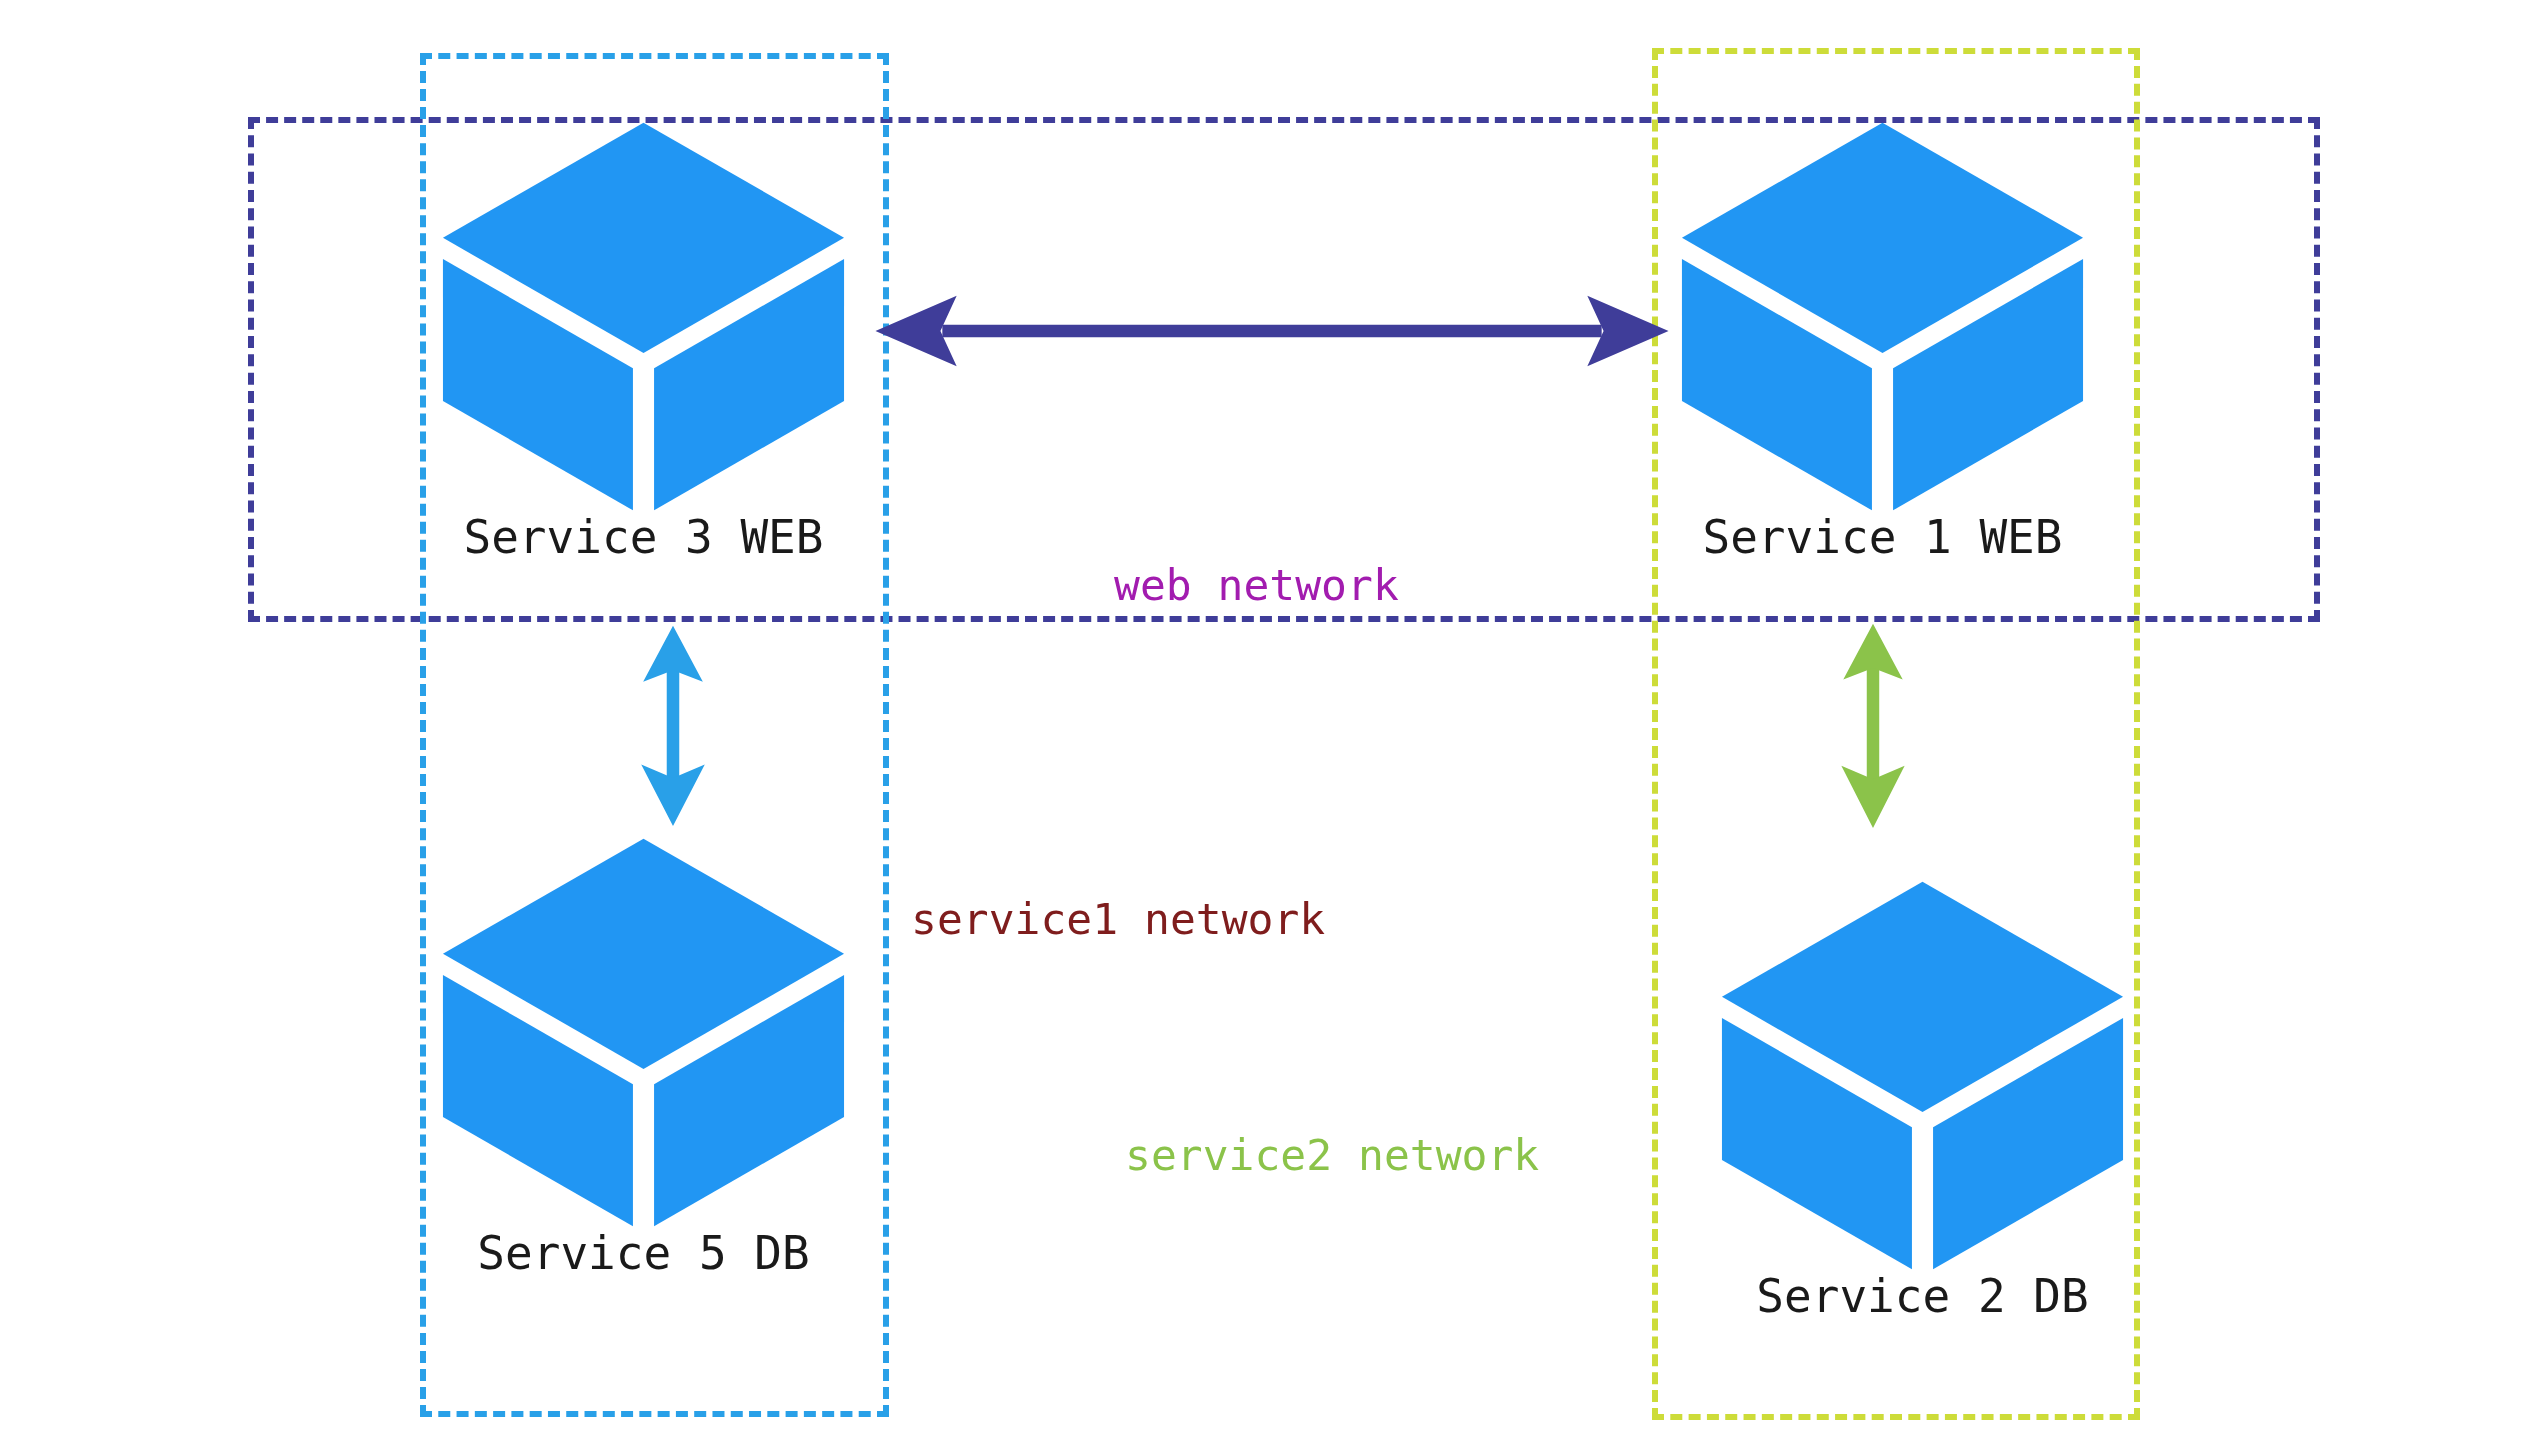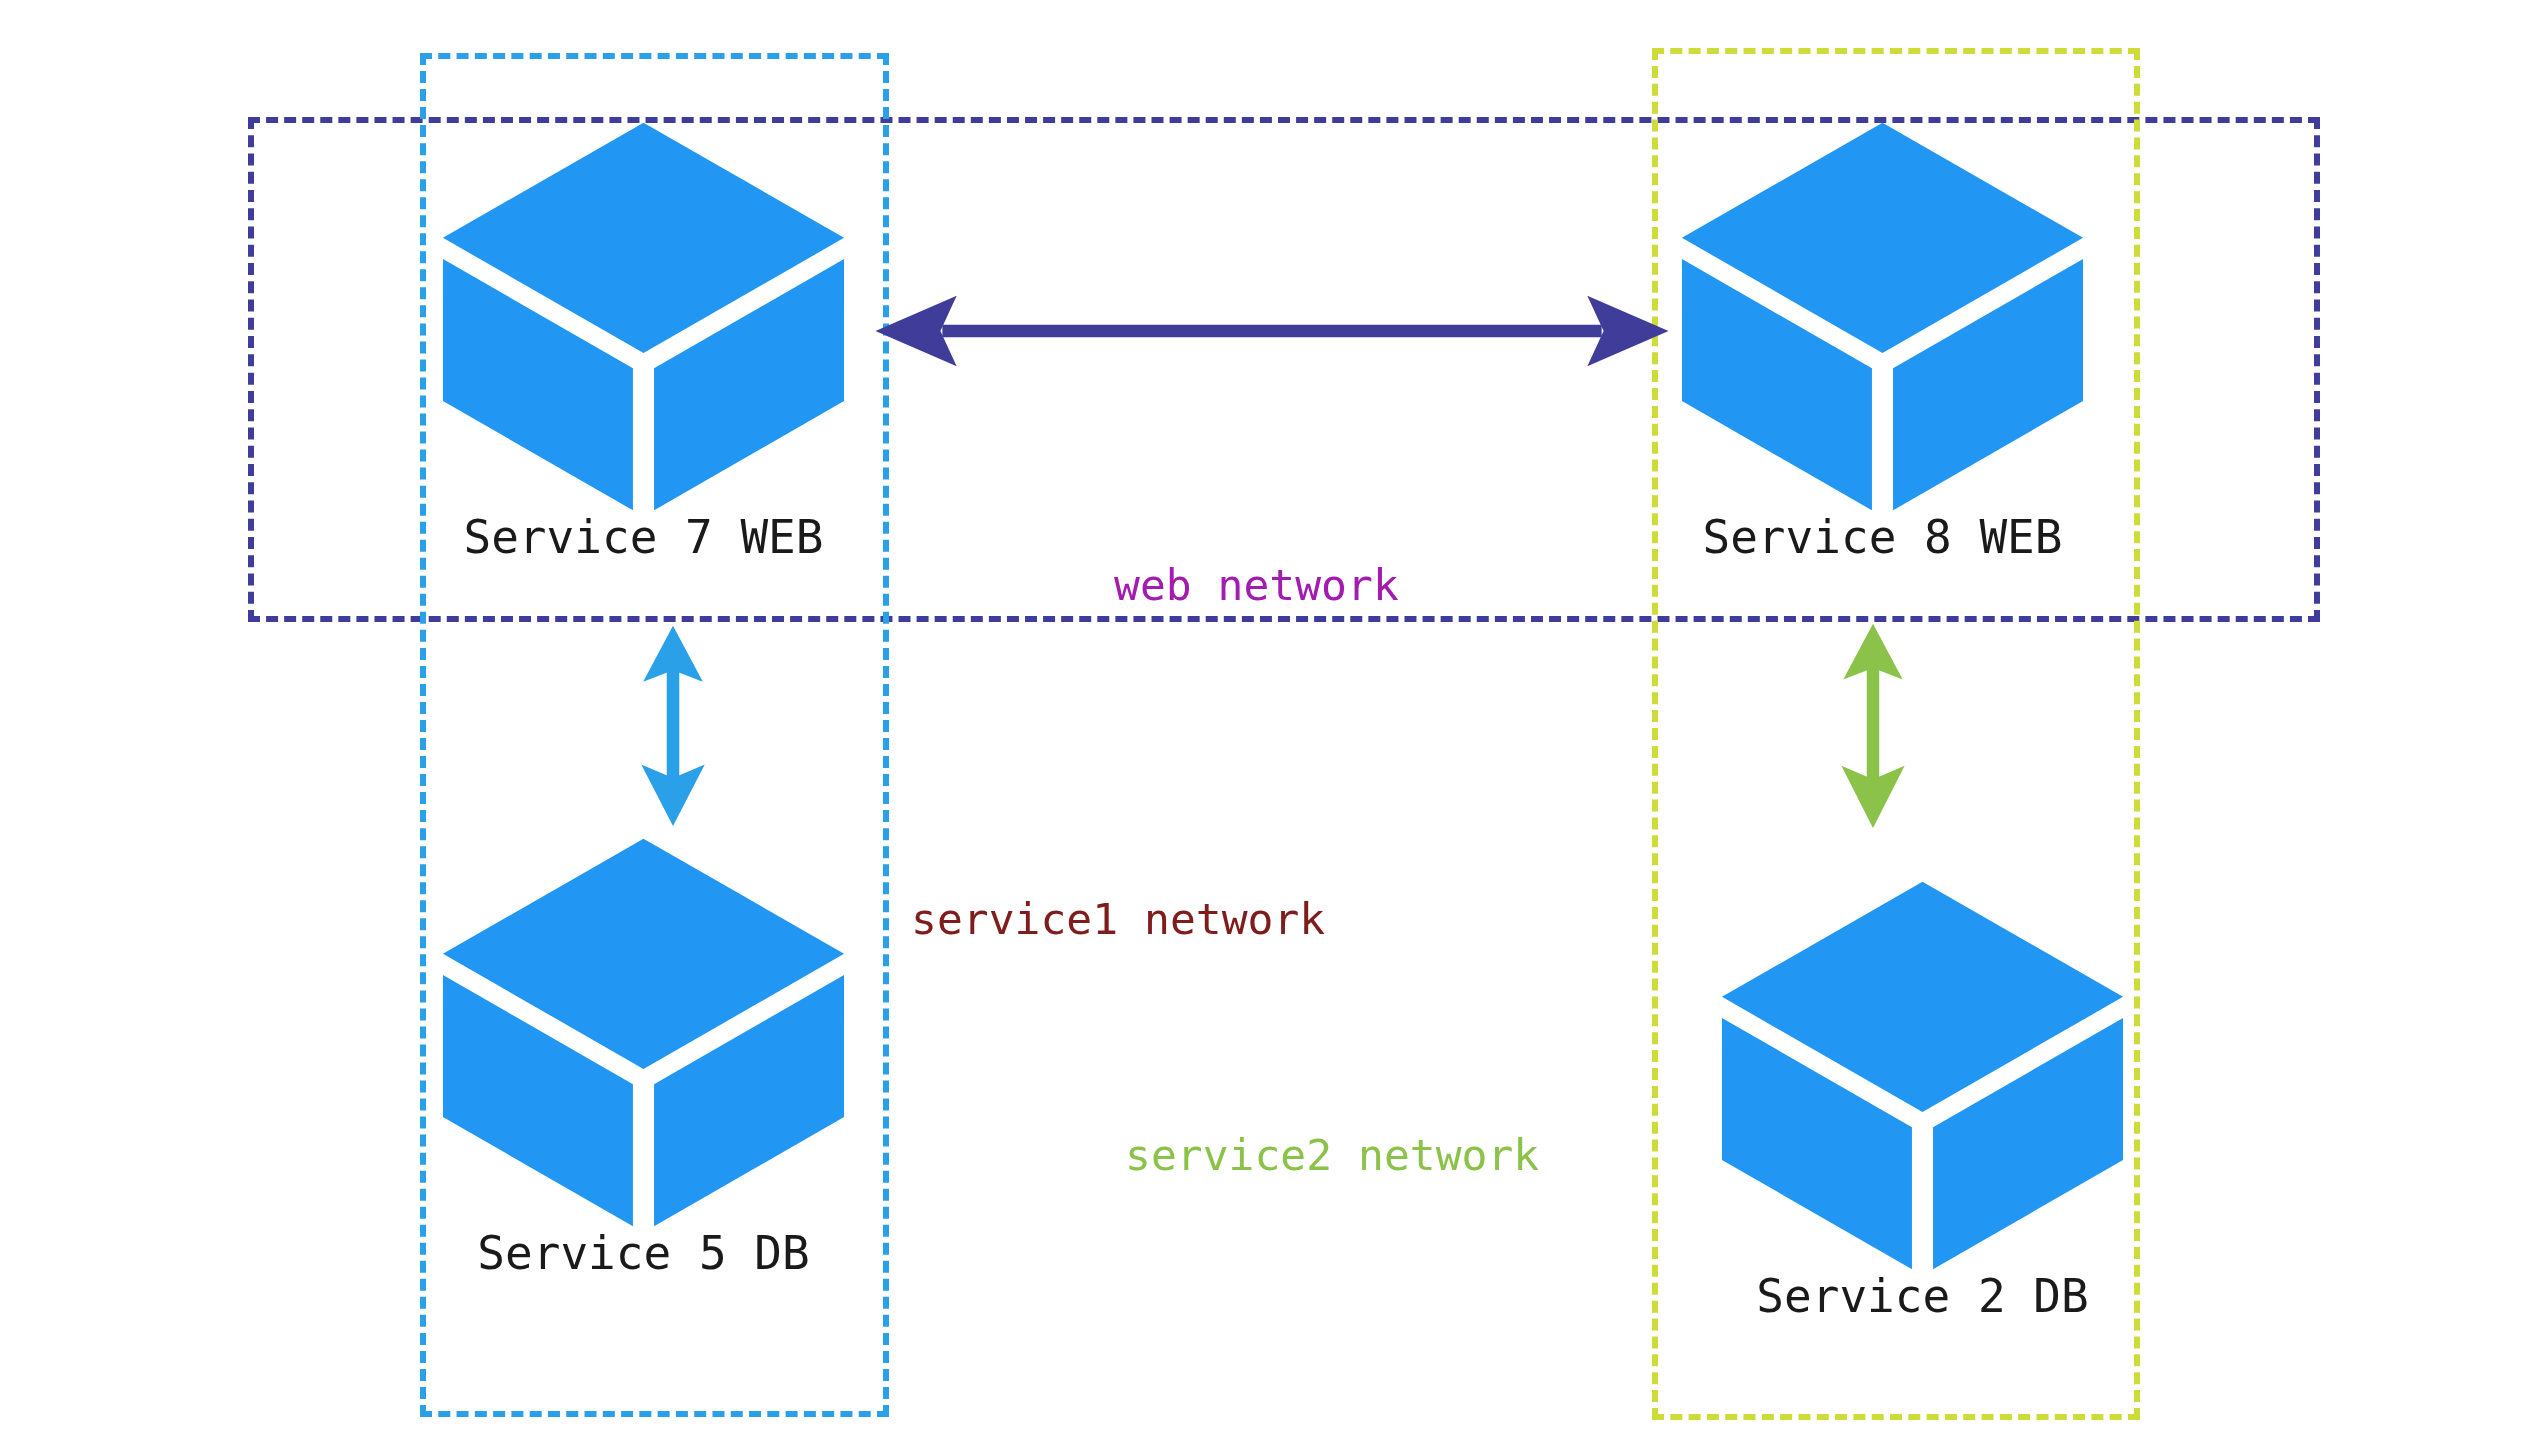--- a/index.html
+++ b/index.html
@@ -86,32 +86,32 @@
   </div>
 
   <div class="node" id="node-service1-web">
     <div class="cube">
       <svg viewBox="0 0 430 420" xmlns="http://www.w3.org/2000/svg">
         <polygon points="215,8 424,128 215,248 6,128" fill="#2196f3"></polygon>
         <polygon points="6,150 204,264 204,412 6,298" fill="#2196f3"></polygon>
         <polygon points="424,150 226,264 226,412 424,298" fill="#2196f3"></polygon>
       </svg>
     </div>
-    <div class="caption">Service 7 WEB</div>
+    <div class="caption">Service 3 WEB</div>
   </div>
 
   <div class="node" id="node-service2-web">
     <div class="cube">
       <svg viewBox="0 0 430 420" xmlns="http://www.w3.org/2000/svg">
         <polygon points="215,8 424,128 215,248 6,128" fill="#2196f3"></polygon>
         <polygon points="6,150 204,264 204,412 6,298" fill="#2196f3"></polygon>
         <polygon points="424,150 226,264 226,412 424,298" fill="#2196f3"></polygon>
       </svg>
     </div>
-    <div class="caption">Service 8 WEB</div>
+    <div class="caption">Service 1 WEB</div>
   </div>
 
   <div class="node" id="node-service1-db">
     <div class="cube">
       <svg viewBox="0 0 430 420" xmlns="http://www.w3.org/2000/svg">
         <polygon points="215,8 424,128 215,248 6,128" fill="#2196f3"></polygon>
         <polygon points="6,150 204,264 204,412 6,298" fill="#2196f3"></polygon>
         <polygon points="424,150 226,264 226,412 424,298" fill="#2196f3"></polygon>
       </svg>
     </div>

